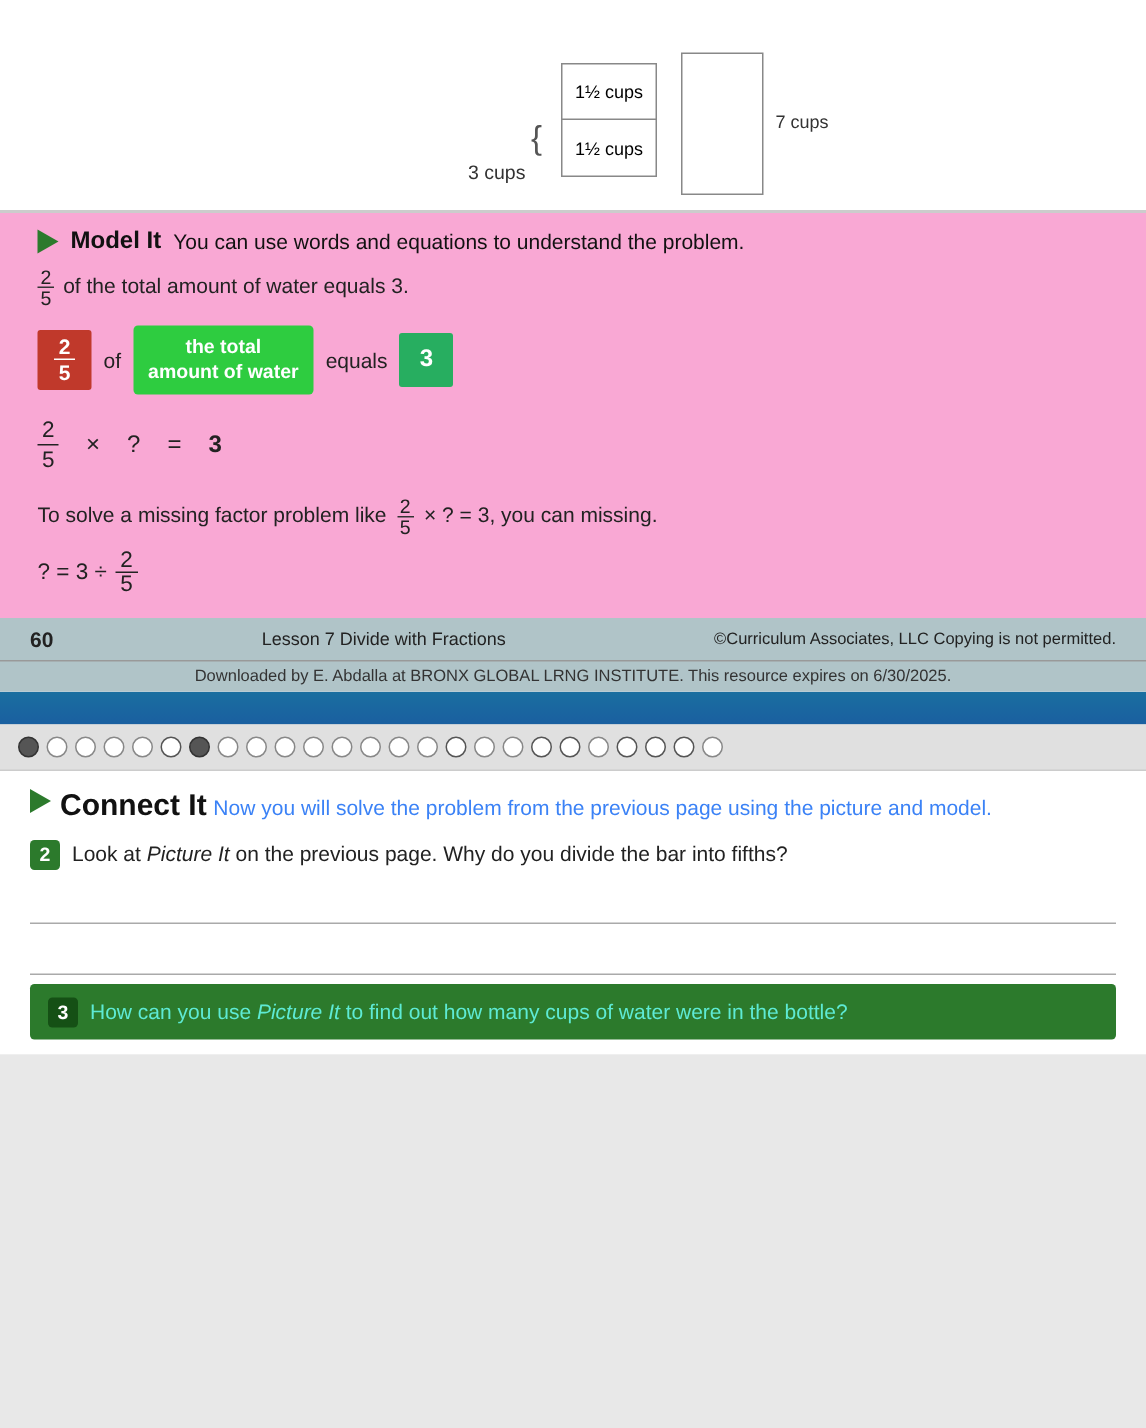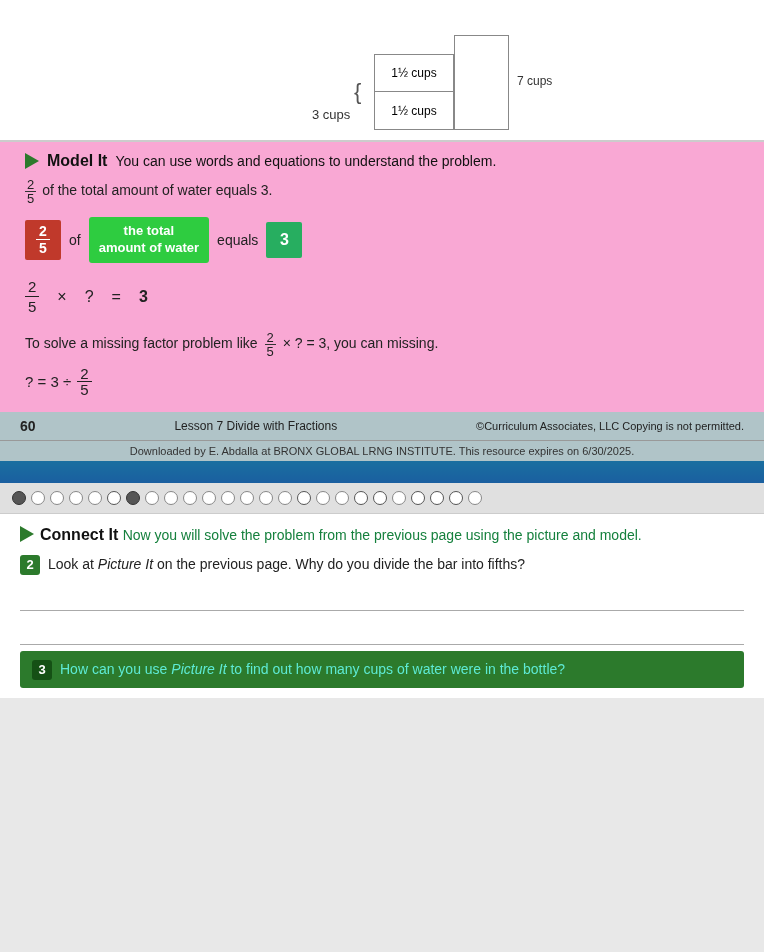--- a/index.html
+++ b/index.html
@@ -241,28 +241,28 @@
     }
 
     .connect-header {
       display: flex;
       align-items: flex-start;
       gap: 6px;
       margin-bottom: 10px;
     }
 
     .connect-title {
-      font-size: 16px;
+      font-size: 20px;
       font-weight: bold;
       color: #111;
     }
 
     .connect-subtitle {
       font-size: 14px;
-      color: #15803d;
+      color: #3b82f6;
     }
 
     .numbered-q {
       display: flex;
       align-items: flex-start;
       gap: 8px;
       margin-bottom: 8px;
     }
 
     .num-badge {
@@ -313,21 +313,21 @@
 
   <div class="diagram-area">
     <div class="bar-container" style="position:relative; width:200px; height:110px;">
 
       <div style="position:absolute; left:0; bottom:8px; font-size:13px; color:#333; white-space:nowrap;">3 cups</div>
 
       <div style="position:absolute; left:52px; bottom:0; display:flex; flex-direction:column; align-items:flex-end;">
         <div style="font-size:22px; color:#555; line-height:1; position:absolute; left:-10px; bottom:0; height:76px; display:flex; align-items:center;">{</div>
       </div>
 
-      <div style="position:absolute; left:62px; bottom:0; display:flex; flex-direction:column; width:80px;">
+      <div style="position:absolute; left:62px; bottom:12px; display:flex; flex-direction:column; width:64px;">
         <div style="border:1.5px solid #888; height:38px; display:flex; align-items:center; justify-content:center; font-size:12px; background:white;">
           <span>1½ cups</span>
         </div>
         <div style="border:1.5px solid #888; border-top:none; height:38px; display:flex; align-items:center; justify-content:center; font-size:12px; background:white;">
           <span>1½ cups</span>
         </div>
       </div>
 
       <div style="position:absolute; left:142px; bottom:0; width:55px; height:95px; border:1.5px solid #888; background:white;"></div>
 

